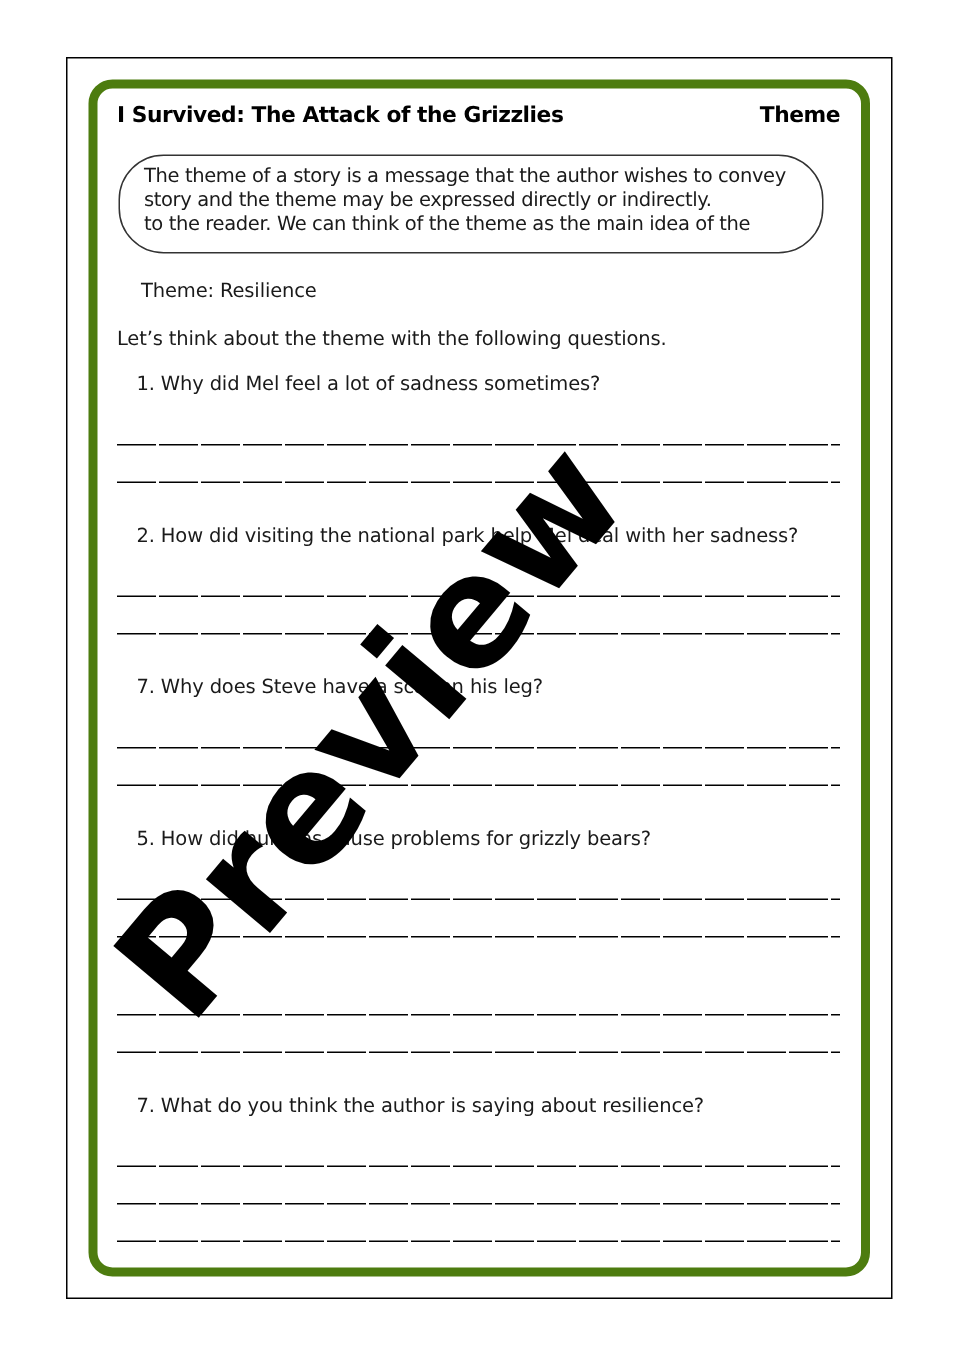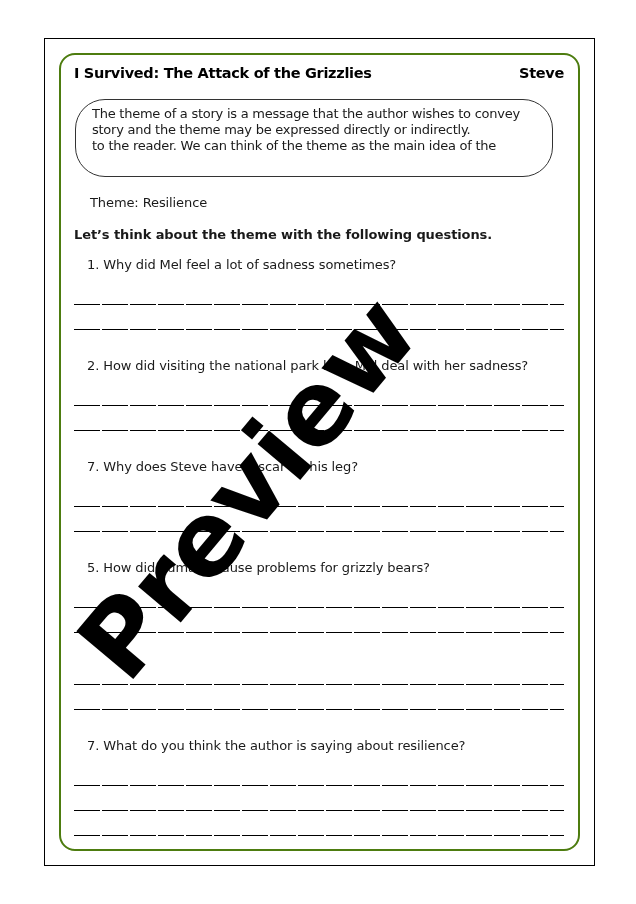--- a/index.html
+++ b/index.html
@@ -15,21 +15,21 @@
     position:absolute;
     left:44px;top:38px;
     width:551px;height:828px;
     border:1px solid #000;
     box-sizing:border-box;
     background:#fff;
   }
   .panel{
     position:absolute;
     left:14px;top:14px;right:14px;bottom:14px;
-    border:2px solid #4d7c0f;
+    border:6px solid #4d7c0f;
     border-radius:16px;
     box-sizing:border-box;
     padding:9px 14px 0 13px;
     overflow:hidden;
   }
   .header{
     display:flex;
     justify-content:space-between;
     align-items:baseline;
     font-size:14.5px;
@@ -38,42 +38,41 @@
     line-height:19px;
     color:#000;
     white-space:nowrap;
   }
   .note-box{
     margin:16px 11px 0 1px;
     border:1px solid #333;
     border-radius:30px;
     padding:6px 12px 6px 16px;
     box-sizing:border-box;
-    height:78px;
+    height:66px;
   }
   .note-line{
     font-size:13px;
     line-height:16px;
     letter-spacing:-0.25px;
     white-space:nowrap;
   }
   .theme-label{
     margin:17px 0 7px 16px;
     font-size:13px;
     line-height:17px;
     letter-spacing:-0.1px;
     white-space:nowrap;
   }
   .lead{
     margin:15px 0 7px 0;
     font-size:13px;
     line-height:17px;
     letter-spacing:-0.1px;
     white-space:nowrap;
-    font-weight:bold;
   }
   .q-block{margin:0 0 27px 0;}
   .question{
     margin:13px;
     font-size:13px;
     line-height:17px;
     letter-spacing:-0.1px;
     white-space:nowrap;
   }
   .answer-line{
@@ -102,21 +101,21 @@
 </style>
 </head>
 <body>
 
 <div class="page">
   <div class="outer-border">
     <div class="panel">
 
       <div class="header">
         <span>I Survived: The Attack of the Grizzlies</span>
-        <span>Steve</span>
+        <span>Theme</span>
       </div>
 
       <div class="note-box">
         <div class="note-line">The theme of a story is a message that the author wishes to convey</div>
         <div class="note-line">story and the theme may be expressed directly or indirectly.</div>
         <div class="note-line">to the reader. We can think of the theme as the main idea of the</div>
       </div>
 
       <p class="theme-label">Theme: Resilience</p>
       <p class="lead">Let’s think about the theme with the following questions.</p>

